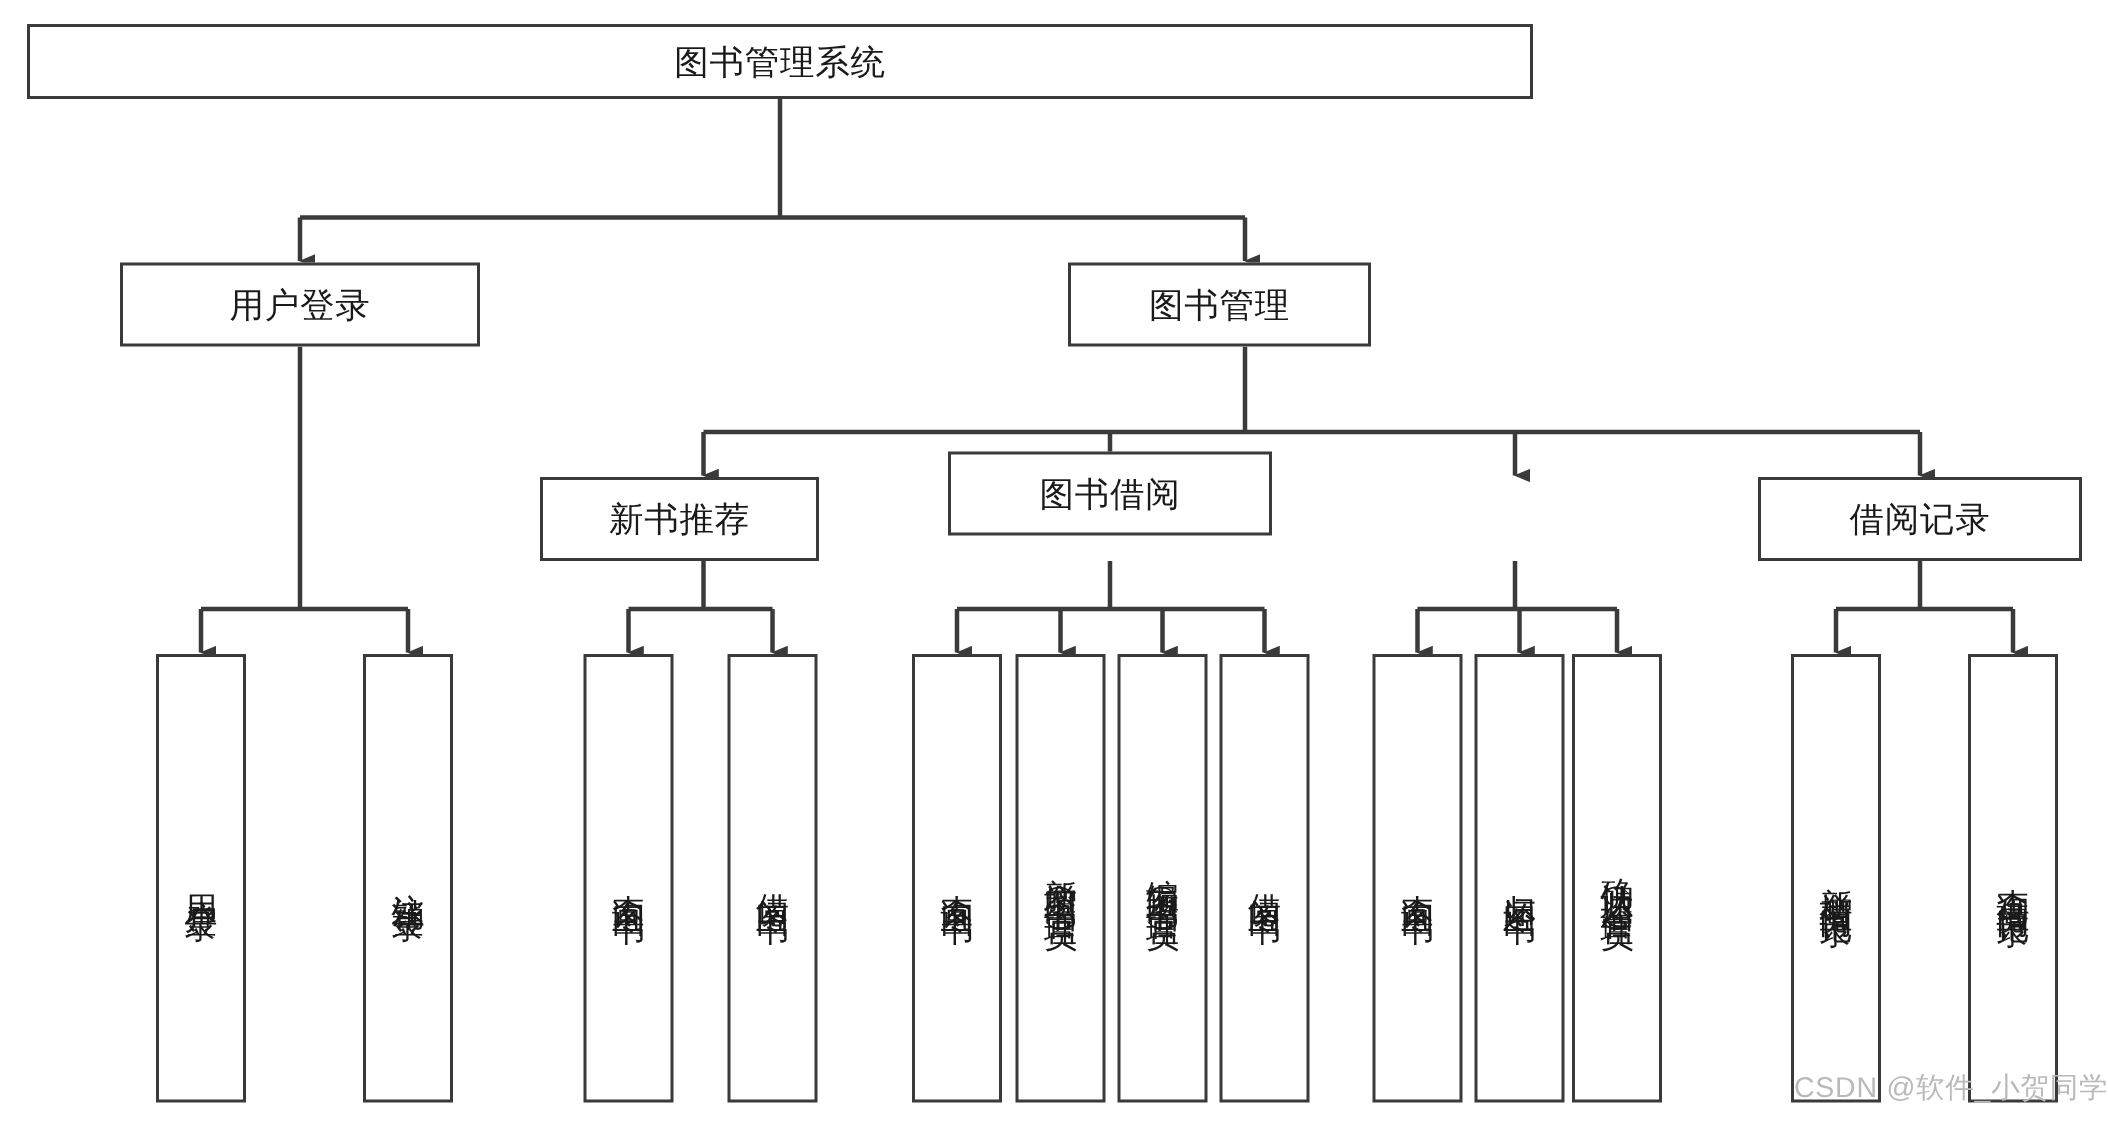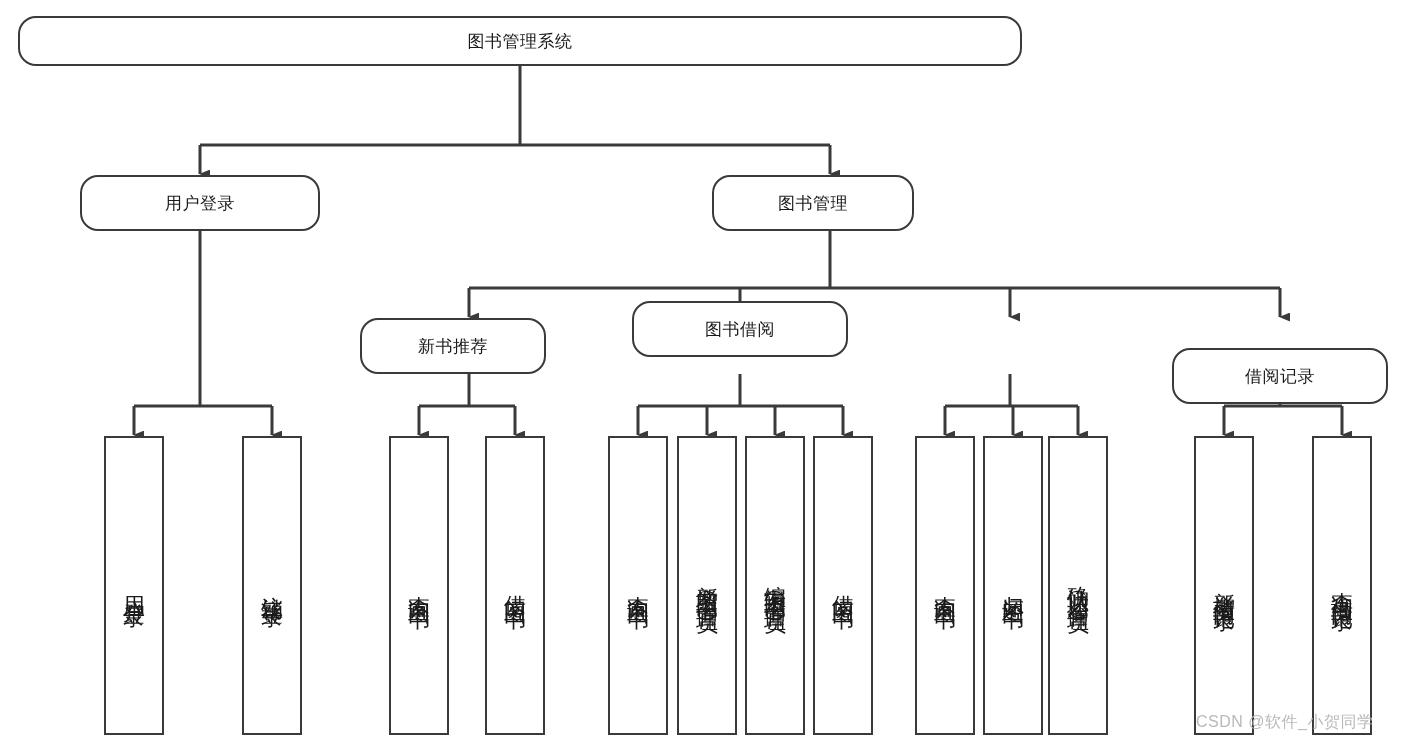--- a/index.html
+++ b/index.html
@@ -30,42 +30,41 @@
     box-sizing: border-box;
     background: #ffffff;
     border: 2px solid #3a3a3a;
     display: flex;
     align-items: center;
     justify-content: center;
     color: #1a1a1a;
     z-index: 2;
   }
   .node.horiz {
-    font-size: 17px;
+    font-size: 23px;
     letter-spacing: 0.5px;
-    border-radius: 18px;
   }
   .node.vert {
     font-size: 22px;
   }
   .node.vert .label {
     writing-mode: vertical-rl;
     text-orientation: upright;
     letter-spacing: 4px;
     line-height: 1.0;
     white-space: nowrap;
   }
   .node.horiz .label {
     white-space: nowrap;
   }
   #watermark {
     position: absolute;
     left: 1196px;
     top: 712px;
-    font-size: 16px;
+    font-size: 19px;
     color: #b9b9b9;
     white-space: nowrap;
     z-index: 5;
     letter-spacing: 0.5px;
   }
 </style>
 </head>
 <body>
 
 <div id="canvas">
@@ -123,21 +122,21 @@
   <div class="node horiz" style="left: 712px; top: 175px; width: 202px; height: 56px;">
     <span class="label">图书管理</span>
   </div>
 
   <div class="node horiz" style="left: 360px; top: 318px; width: 186px; height: 56px;">
     <span class="label">新书推荐</span>
   </div>
   <div class="node horiz" style="left: 632px; top: 301px; width: 216px; height: 56px;">
     <span class="label">图书借阅</span>
   </div>
-  <div class="node horiz" style="left: 1172px; top: 318px; width: 216px; height: 56px; margin-top: 30px;">
+  <div class="node horiz" style="left: 1172px; top: 318px; width: 216px; height: 56px;">
     <span class="label">借阅记录</span>
   </div>
 
   <div class="node vert" style="left: 104px; top: 436px; width: 60px; height: 299px;">
     <span class="label">用户登录</span>
   </div>
   <div class="node vert" style="left: 242px; top: 436px; width: 60px; height: 299px;">
     <span class="label">注销登录</span>
   </div>
   <div class="node vert" style="left: 389px; top: 436px; width: 60px; height: 299px;">

